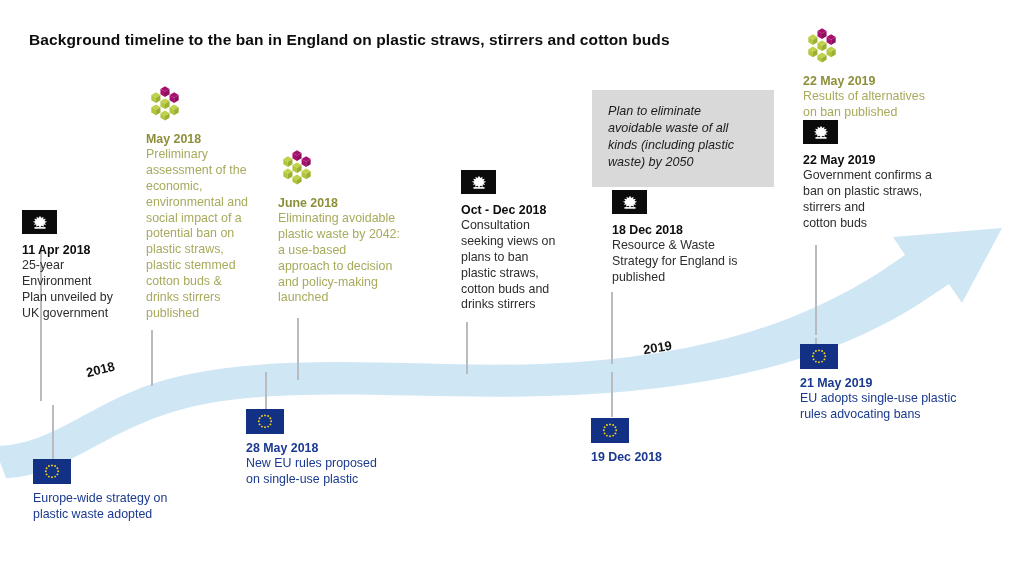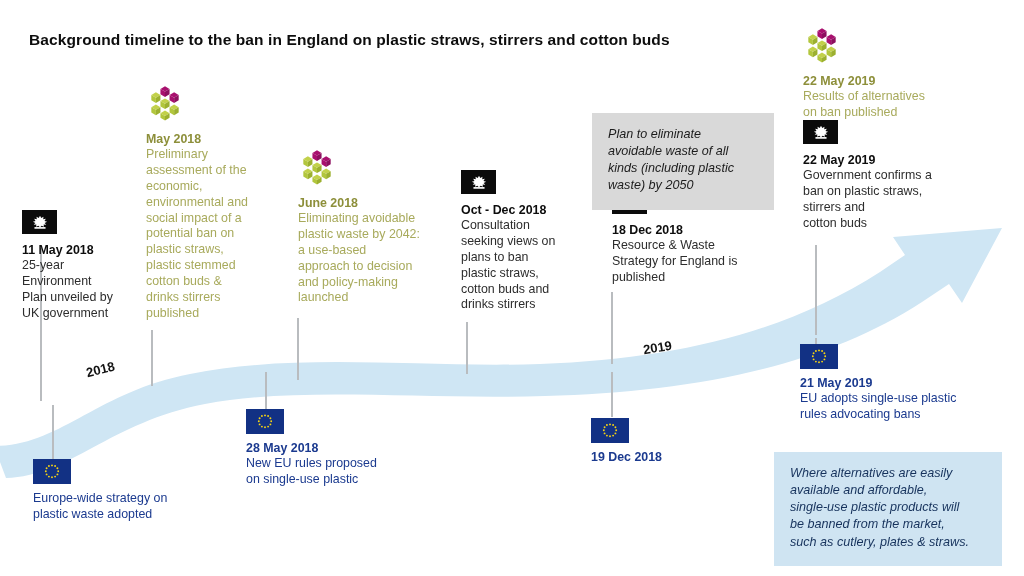--- a/index.html
+++ b/index.html
@@ -97,21 +97,21 @@
   <div class="stem" style="left:815px;top:245px;height:90px;"></div>
   <div class="stem" style="left:815px;top:338px;height:14px;"></div>
 
   <div class="event ev-gov" style="left:22px;top:210px;width:120px;">
     <div class="gov-badge">
       <svg width="19" height="15" viewBox="0 0 24 18">
         <path d="M12 1 L13.6 4 L16.4 2.4 L16 5.6 L19.4 5 L17.6 7.6 L21 8.6 L17.8 10.2 L20 12.4 L16.6 12.2 L17 15 L14 13.6 L12 16 L10 13.6 L7 15 L7.4 12.2 L4 12.4 L6.2 10.2 L3 8.6 L6.4 7.6 L4.6 5 L8 5.6 L7.6 2.4 L10.4 4 Z" fill="#ffffff"></path>
         <rect x="5" y="15.4" width="14" height="2.1" fill="#ffffff"></rect>
       </svg>
     </div>
-    <div class="ev-date">11 May 2018</div>
+    <div class="ev-date">11 Apr 2018</div>
     <div class="ev-body" style="white-space:pre-line;">25-year
 Environment
 Plan unveiled by
 UK government</div>
   </div>
 
   <div class="event ev-defra" style="left:146px;top:84px;width:135px;">
     <svg class="defra-logo" viewBox="0 0 100 100">
       <g stroke="none">
 
@@ -151,21 +151,21 @@
 environmental and
 social impact of a
 potential ban on
 plastic straws,
 plastic stemmed
 cotton buds &amp;
 drinks stirrers
 published</div>
   </div>
 
-  <div class="event ev-defra" style="left:298px;top:148px;width:160px;">
+  <div class="event ev-defra" style="left:278px;top:148px;width:160px;">
     <svg class="defra-logo" viewBox="0 0 100 100">
       <g stroke="none">
         <polygon points="50,6 62,13 50,20 38,13" fill="#a8106e"></polygon>
         <polygon points="38,13 50,20 50,34 38,27" fill="#a8106e"></polygon>
         <polygon points="62,13 62,27 50,34 50,20" fill="#8d0f5f"></polygon>
         <polygon points="26,22 38,29 26,36 14,29" fill="#c2d14a"></polygon>
         <polygon points="14,29 26,36 26,50 14,43" fill="#b2c63d"></polygon>
         <polygon points="38,29 38,43 26,50 26,36" fill="#9cb02f"></polygon>
         <polygon points="74,22 86,29 74,36 62,29" fill="#a8106e"></polygon>
         <polygon points="62,29 74,36 74,50 62,43" fill="#a8106e"></polygon>
@@ -353,40 +353,28 @@
           <circle cx="13.6" cy="9.2" r="0.95"></circle>
             <circle cx="15.9" cy="7.0" r="0.95"></circle>
         </g>
       </svg>
     </div>
     <div class="ev-date">21 May 2019</div>
     <div class="ev-body" style="white-space:pre-line;">EU adopts single-use plastic
 rules advocating bans</div>
   </div>
 
-  <div class="callout" style="left:592px;top:90px;width:182px;margin-top:23px;">
+  <div class="callout" style="left:592px;top:90px;width:182px;">
     <div class="bubble bubble-grey">
       <span style="white-space:pre-line;">Plan to eliminate
 avoidable waste of all
 kinds (including  plastic
 waste) by 2050</span>
       <svg class="tail" width="70" height="42" viewBox="0 0 70 42" style="left:92px;top:100%;">
         <polygon points="0,0 62,0 10,40" fill="#d9d9d9"></polygon>
       </svg>
     </div>
   </div>
 
-  <div class="callout" style="left:774px;top:452px;width:228px;">
-    <div class="bubble bubble-blue">
-      <svg class="tail" width="60" height="26" viewBox="0 0 60 26" style="left:14px;top:-25px;">
-        <polygon points="0,26 56,26 14,0" fill="#cfe4f2"></polygon>
-      </svg>
-      <span style="white-space:pre-line;">Where alternatives are easily
-available and affordable,
-single-use plastic products will
-be banned from the market,
-such as cutlery, plates &amp; straws.</span>
-    </div>
-  </div>
 
   <div class="page-title">Background timeline to the ban in England on plastic straws, stirrers and cotton buds</div>
 
 </div>
 
 </body></html>

